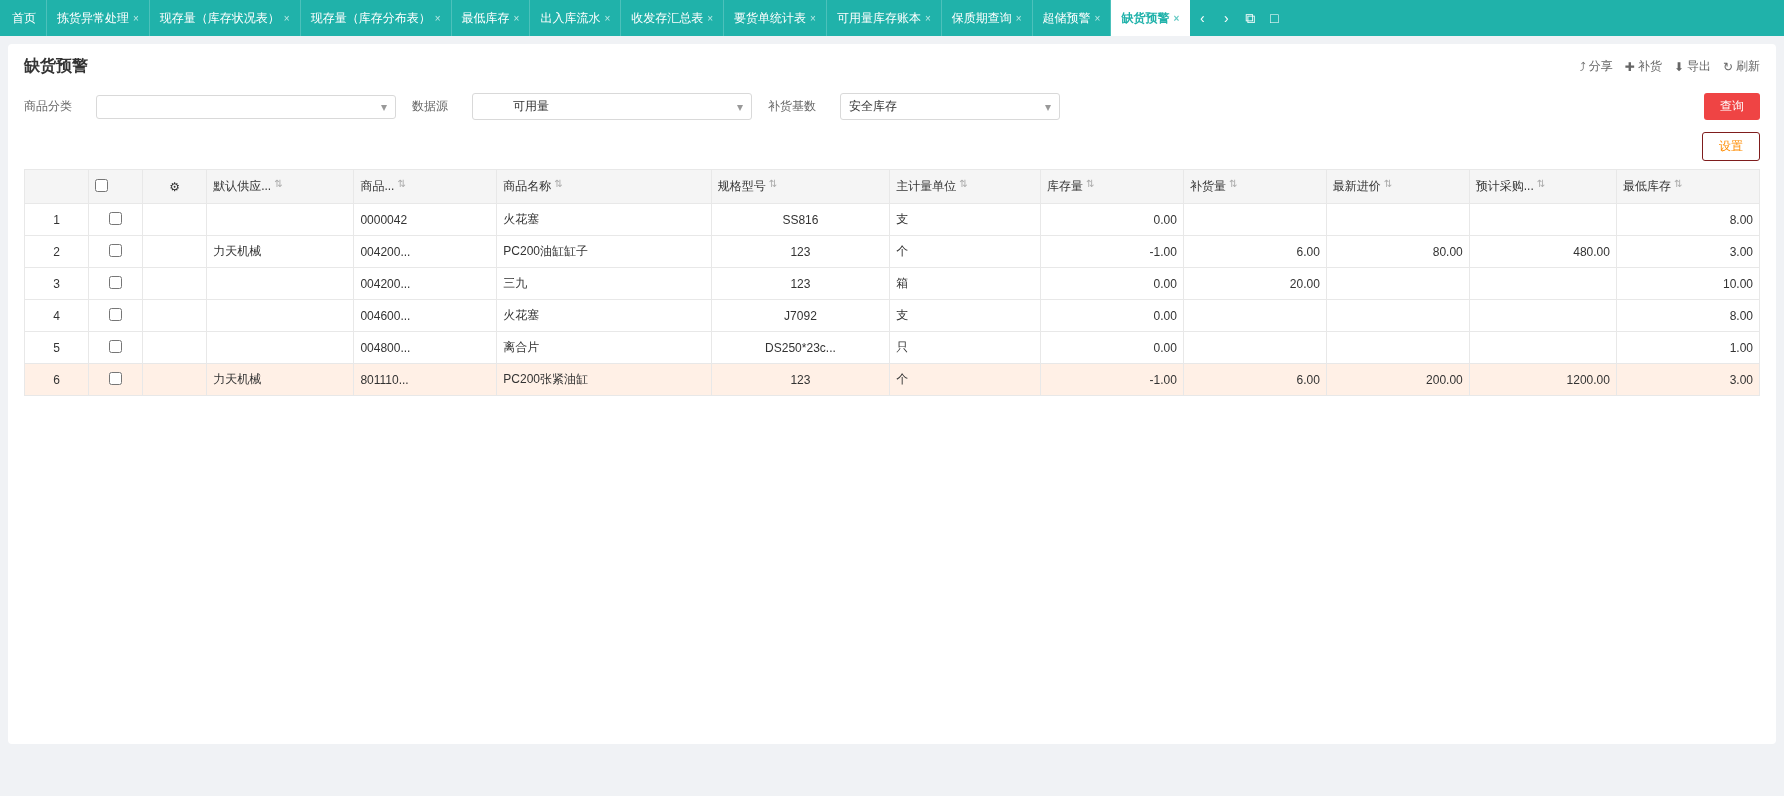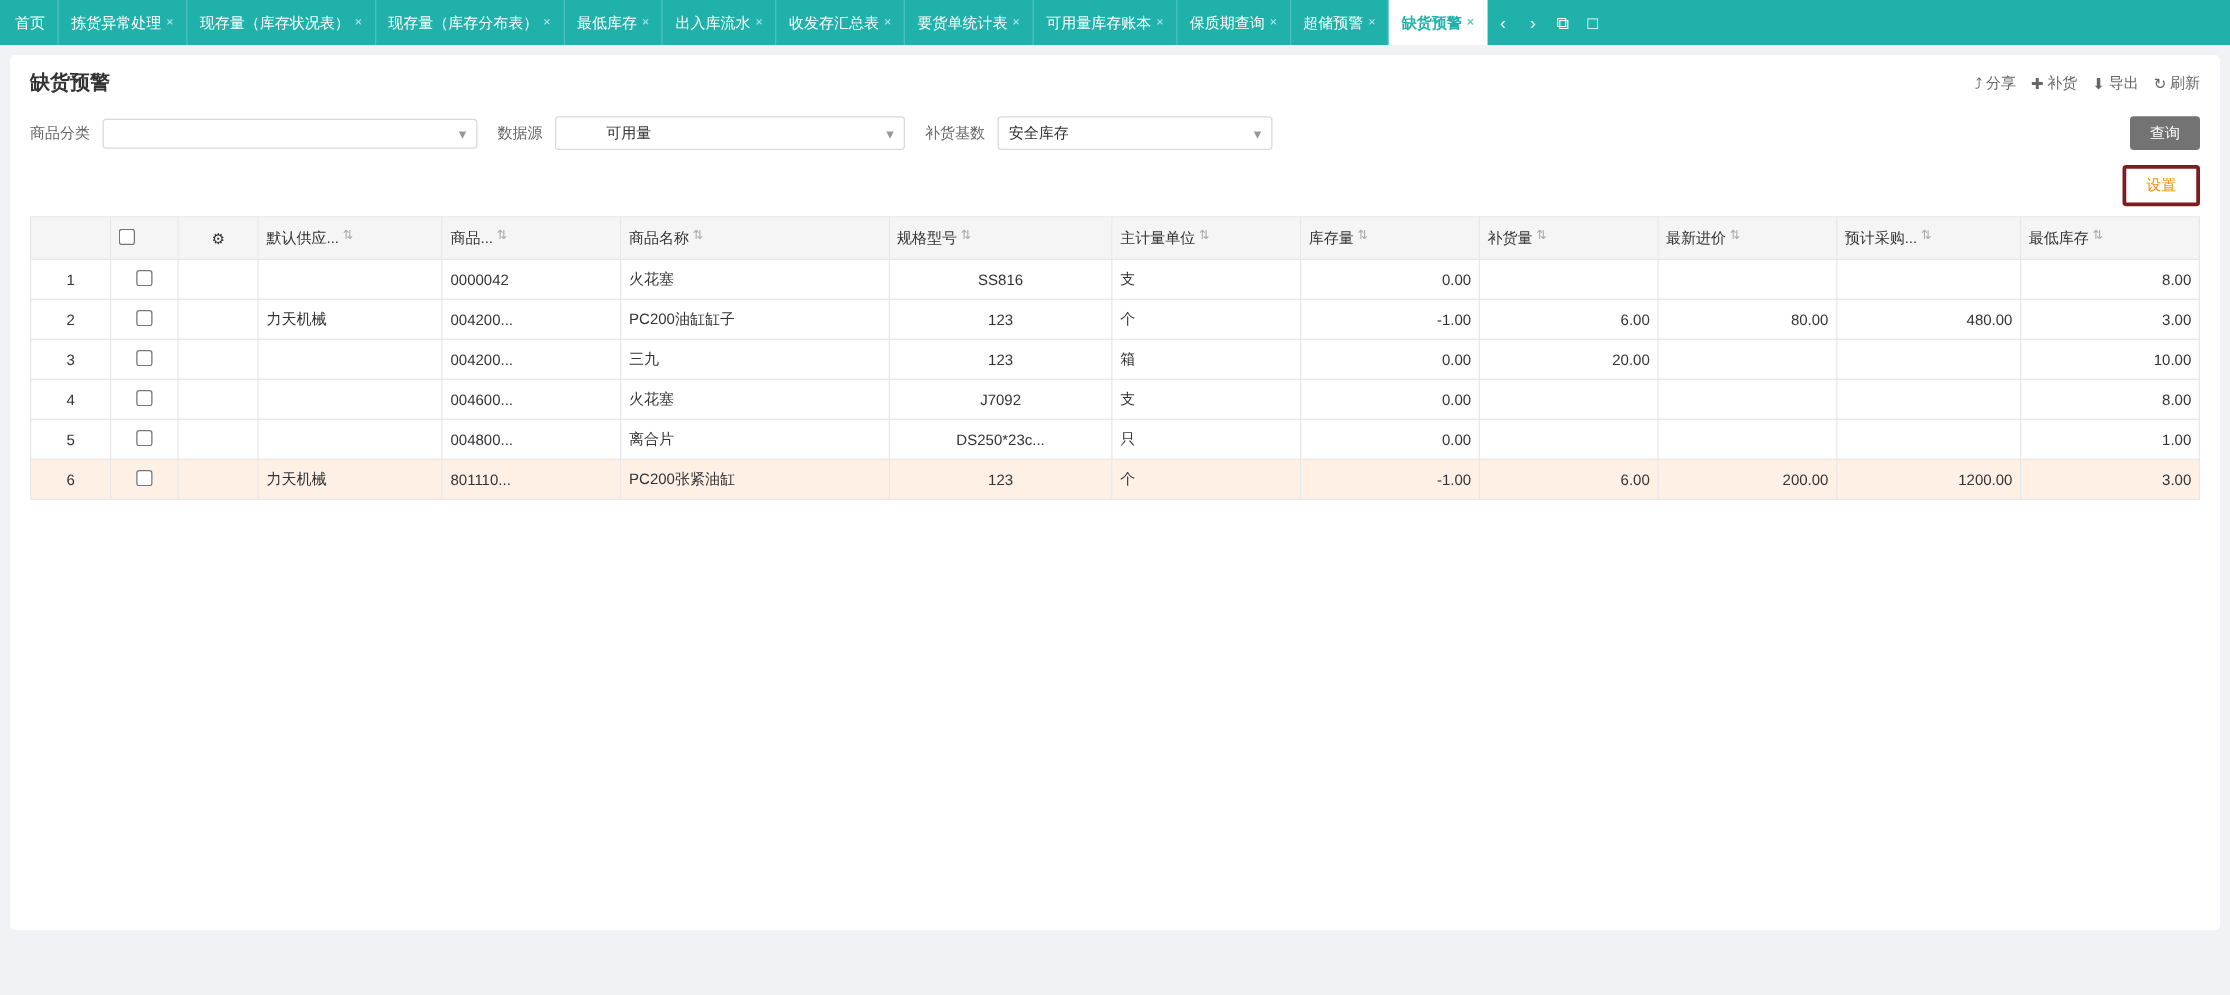--- a/index.html
+++ b/index.html
@@ -89,21 +89,21 @@
     
     .filter-row {
       display: flex;
       align-items: center;
       gap: 16px;
       margin-bottom: 12px;
     }
     .filter-group {
       display: flex;
       align-items: center;
-      gap: 10px;
+      gap: 24px;
     }
     .filter-label {
       color: #666;
       white-space: nowrap;
       font-size: 12px;
     }
     .filter-select {
       display: flex;
       align-items: center;
       border: 1px solid #d9d9d9;
@@ -122,32 +122,32 @@
     .filter-select .arrow {
       color: #999;
       margin-left: 8px;
     }
     .filter-row-right {
       margin-left: auto;
       display: flex;
       gap: 8px;
     }
     .btn-query {
-      background: #737373;
+      background: #ef4444;
       color: #fff;
       border: none;
       border-radius: 3px;
       padding: 5px 16px;
       cursor: pointer;
       font-size: 12px;
     }
     .btn-settings {
       background: #fff;
       color: #ff8c00;
-      border: 3px solid #7f1d1d;
+      border: 1px solid #7f1d1d;
       border-radius: 3px;
       padding: 5px 16px;
       cursor: pointer;
       font-size: 12px;
     }
 
     
     .data-table {
       width: 100%;
       border-collapse: collapse;

